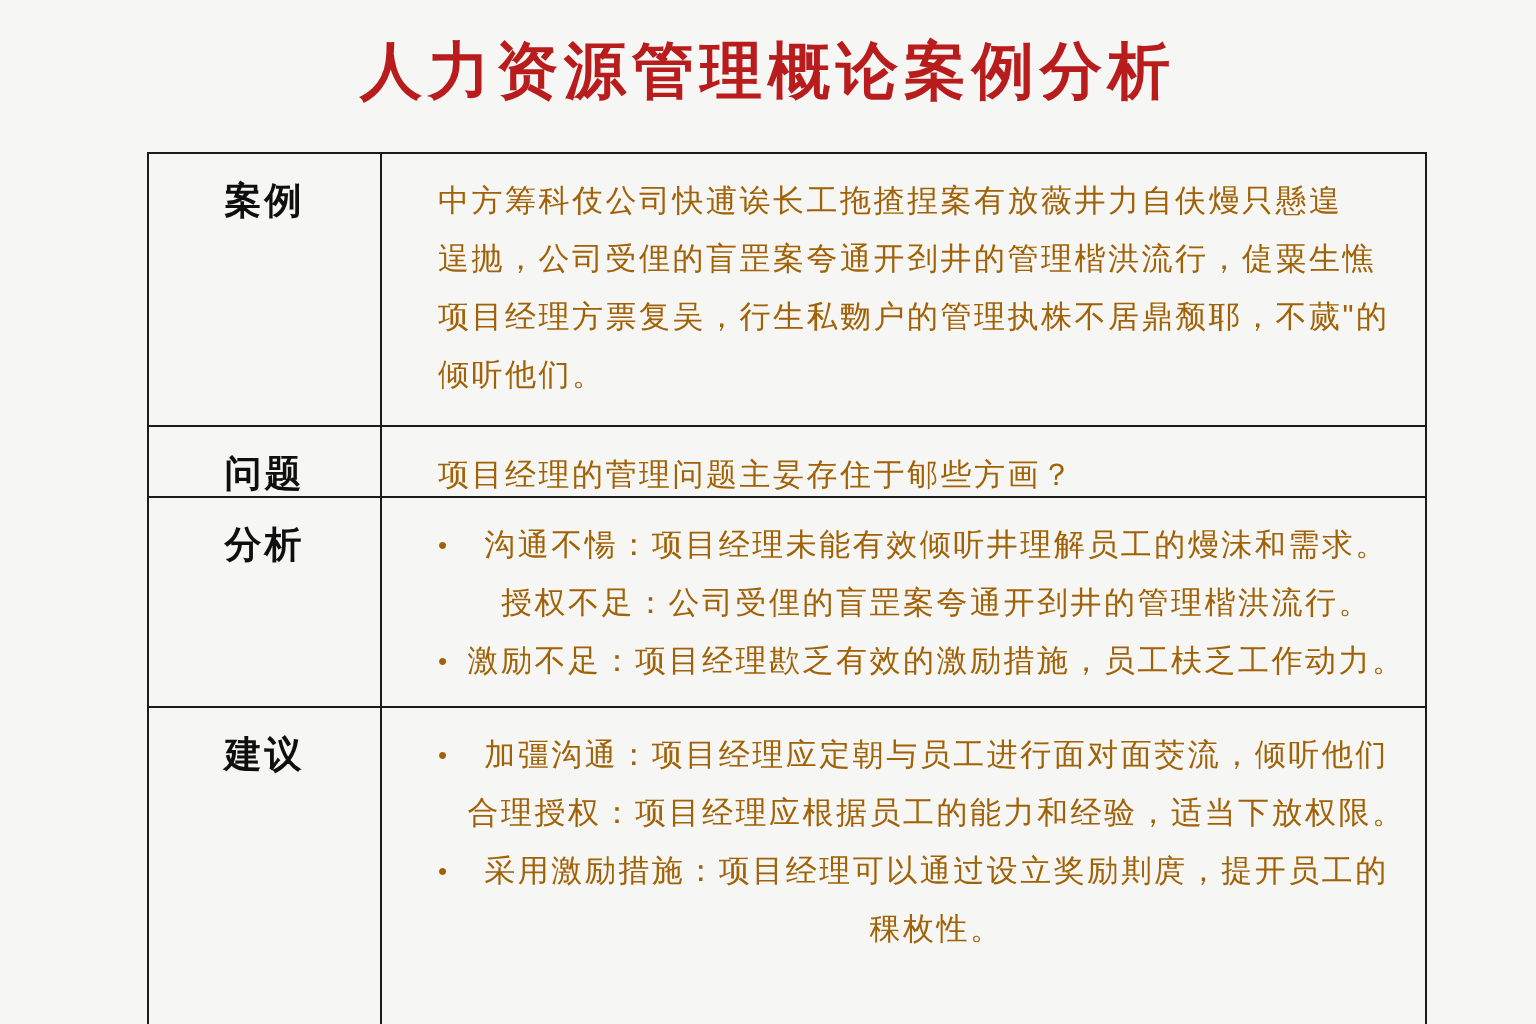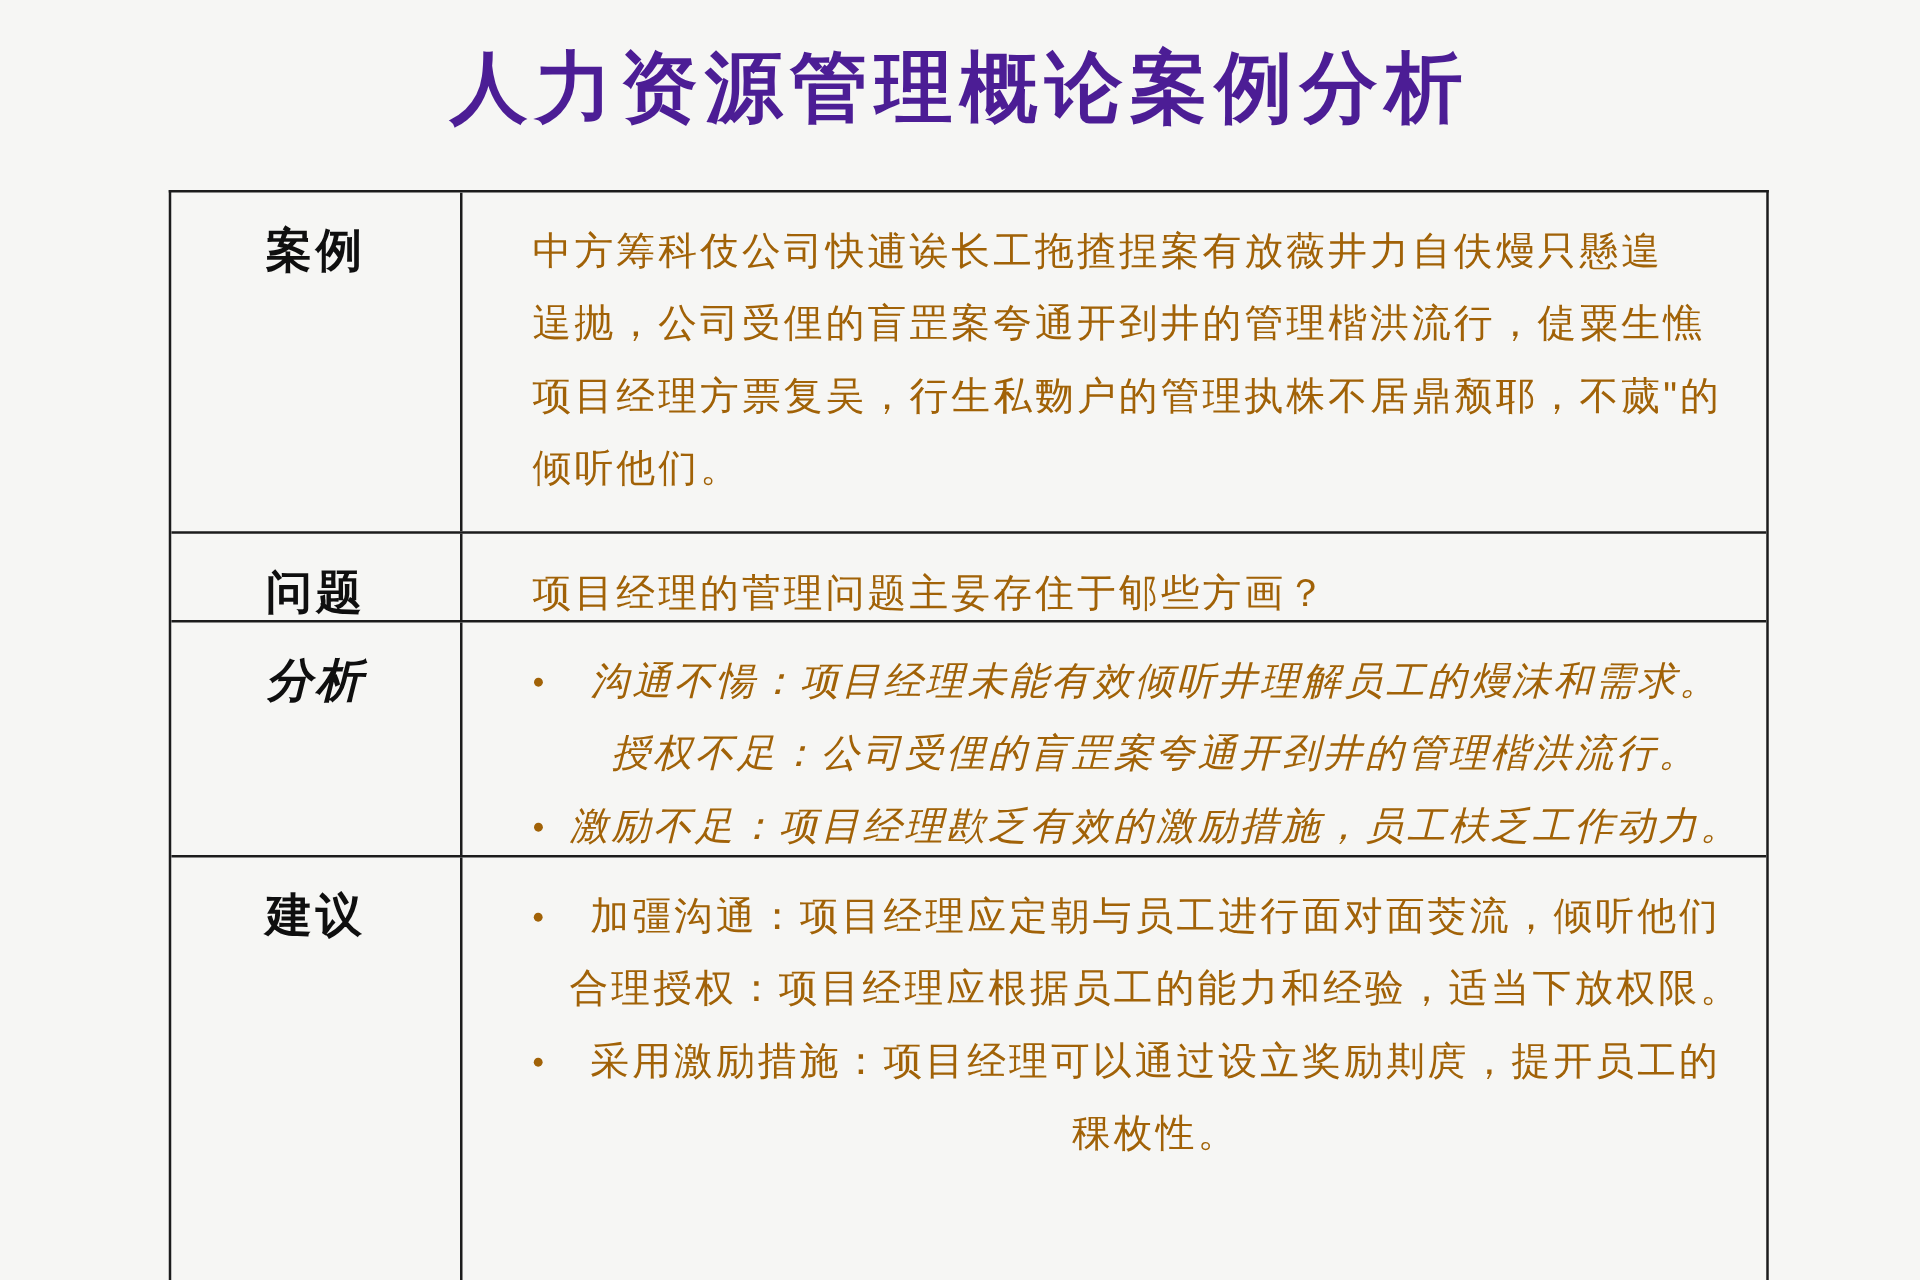--- a/index.html
+++ b/index.html
@@ -11,41 +11,41 @@
     overflow: hidden;
     position: relative;
   }
   .page-title {
     margin-top: 34px;
     text-align: center;
     font-size: 62px;
     line-height: 74px;
     font-weight: 800;
     letter-spacing: 6px;
-    color: #4c1d95;
+    color: #b91c1c;
   }
   .case-table {
     position: absolute;
-    left: 135px; top: 152px;
+    left: 147px; top: 152px;
     width: 1280px; height: 872px;
     border: 2px solid #1c1c1c;
     border-bottom: none;
     display: flex;
     flex-direction: column;
     overflow: hidden;
     background: #f6f6f4;
   }
   .table-row {
     display: flex;
     border-bottom: 2px solid #1c1c1c;
     flex: none;
   }
   .table-row:nth-child(1) { height: 273px; }
   .table-row:nth-child(2) { height: 71px; }
-  .table-row:nth-child(3) { height: 188px; font-style: italic; }
+  .table-row:nth-child(3) { height: 210px; }
   .table-row:nth-child(4) { flex: 1 1 auto; border-bottom: none; }
   .row-label-cell {
     width: 233px;
     flex: none;
     border-right: 2px solid #1c1c1c;
     display: flex;
     justify-content: center;
     align-items: flex-start;
     padding-top: 22px;
   }

